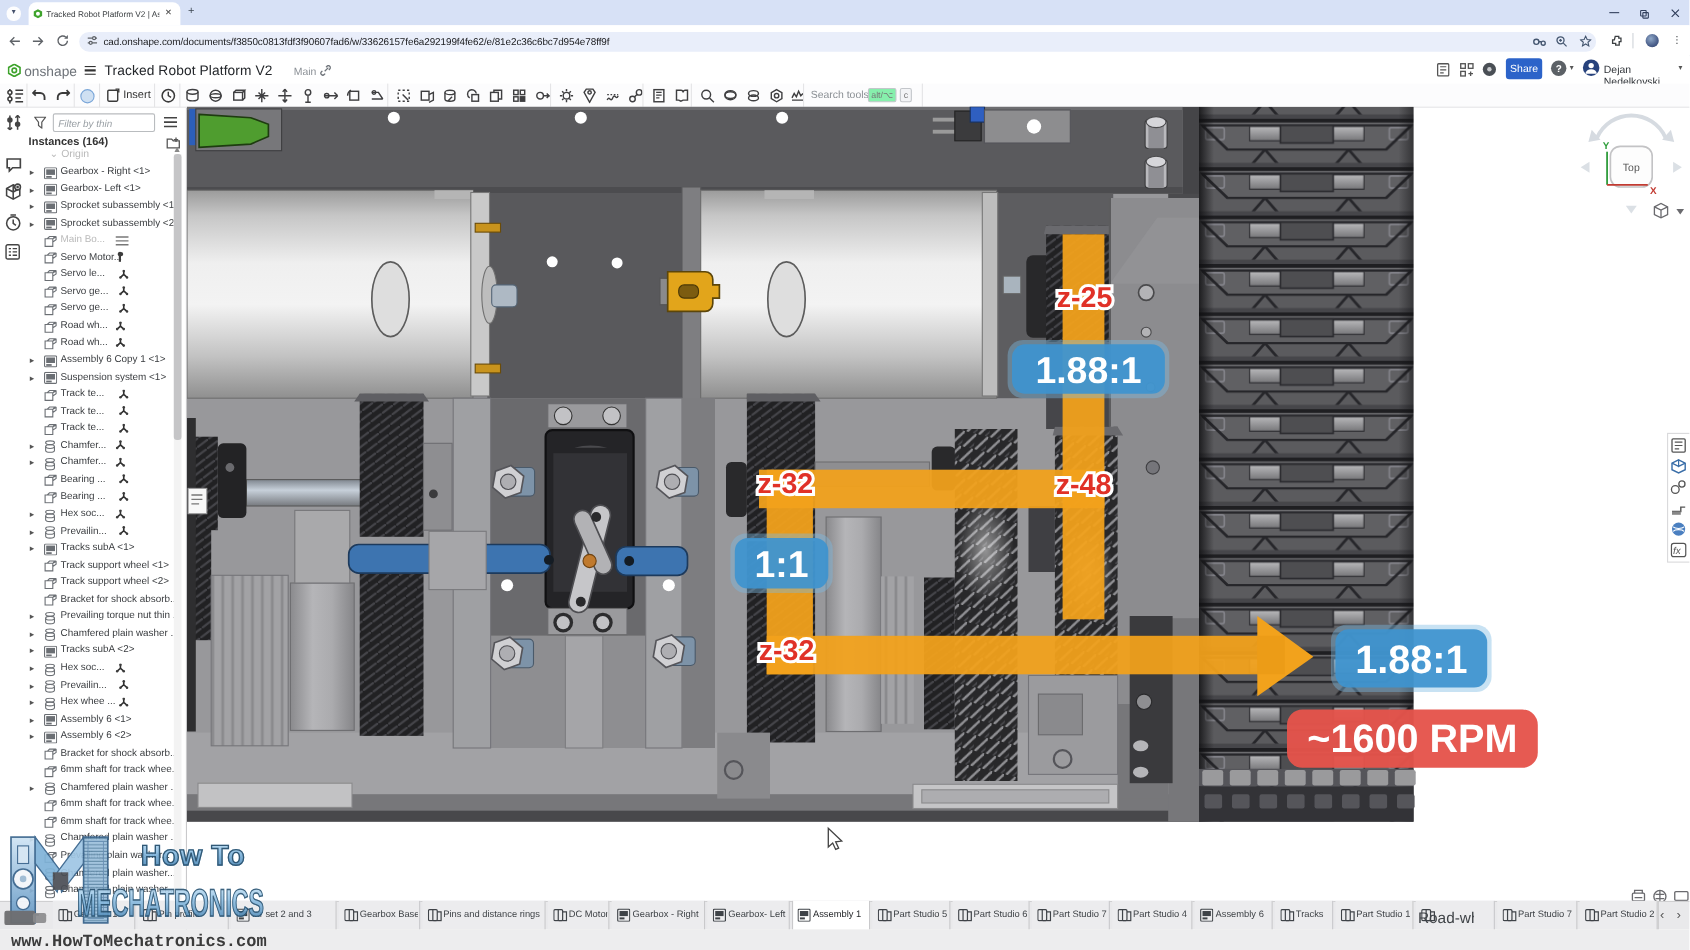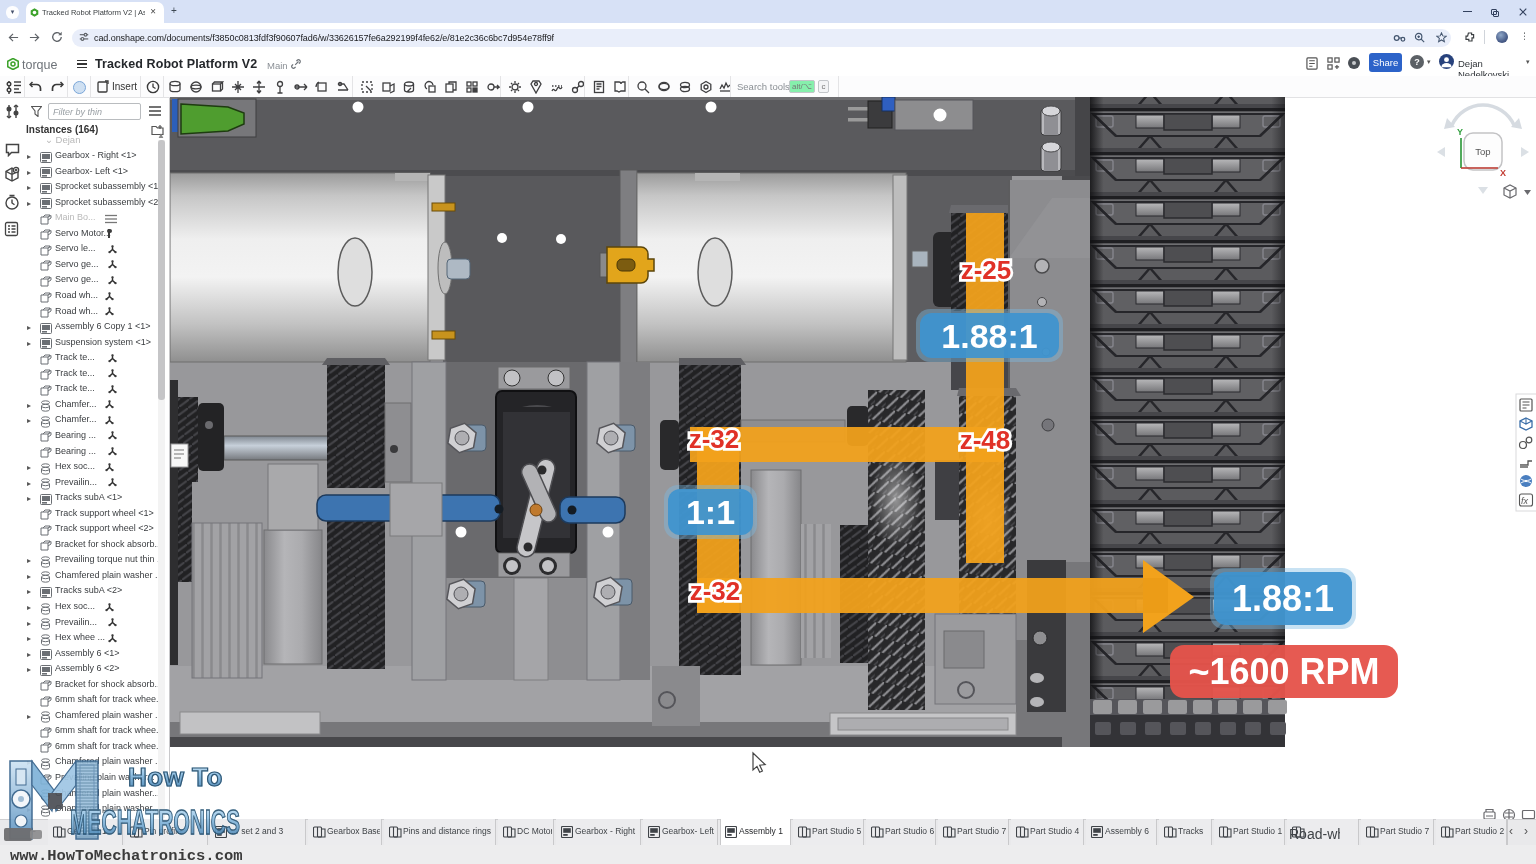--- a/index.html
+++ b/index.html
@@ -68,25 +68,25 @@
     </svg>
 <div class="abs" style="left:1484px;top:30px;width:1px;height:14px;background:#d0d4da"></div>
 <div class="abs" style="left:1496px;top:31px;width:12px;height:12px;border-radius:6px;background:radial-gradient(circle at 40% 35%,#8fa8c8,#4a5e8a 60%,#32436b)"></div>
 <div class="abs" style="left:1520px;top:31px;font-size:9px;color:#3c4043">⋮</div>
 <div class="abs" style="left:0;top:49.5px;width:1536px;height:1px;background:#e3e6ea"></div>
 <div class="abs" style="left:0;top:50px;width:1536px;height:26px;background:#fff"></div>
 <svg class="abs" style="left:7px;top:58px" width="12" height="12" viewBox="0 0 13 13">
       <polygon points="6.5,0.5 12.2,3.6 12.2,9.4 6.5,12.5 0.8,9.4 0.8,3.6" fill="none" stroke="#3ea32c" stroke-width="1.7"></polygon>
       <circle cx="6.5" cy="6.5" r="2.2" fill="none" stroke="#3ea32c" stroke-width="1.6"></circle>
     </svg>
-<div class="abs" style="left:22px;top:58px;font-size:12.5px;color:#6e7379">torque</div>
+<div class="abs" style="left:22px;top:58px;font-size:12.5px;color:#6e7379">onshape</div>
 <div class="abs" style="left:77px;top:60px;width:10px;height:8px;border-top:1.6px solid #333;border-bottom:1.6px solid #333">
       <div style="margin-top:2.2px;height:1.6px;background:#333"></div>
     </div>
-<div class="abs" style="left:95px;top:57px;font-size:12.5px;font-weight:bold;color:#24272b;letter-spacing:0.1px">Tracked Robot Platform V2</div>
+<div class="abs" style="left:95px;top:57px;font-size:12.5px;font-weight:normal;color:#24272b;letter-spacing:0.1px">Tracked Robot Platform V2</div>
 <div class="abs" style="left:267px;top:60px;font-size:9.5px;color:#8b9096">Main</div>
 <svg class="abs" style="left:291px;top:59px" width="10" height="10" viewBox="0 0 12 12">
       <g stroke="#6e7379" stroke-width="1.4" fill="none">
         <path d="M5 7l4-4M6.5 2.5l1-1a2 2 0 0 1 3 3l-1 1M5.5 9.5l-1 1a2 2 0 0 1-3-3l1-1"></path>
       </g>
     </svg>
 <svg class="abs" style="left:1306px;top:57px" width="12" height="13" viewBox="0 0 13 14">
       <rect x="1" y="1" width="11" height="12" rx="1" fill="none" stroke="#555" stroke-width="1.3"></rect>
       <line x1="3.5" y1="4" x2="9.5" y2="4" stroke="#555" stroke-width="1.1"></line>
       <line x1="3.5" y1="7" x2="9.5" y2="7" stroke="#555" stroke-width="1.1"></line>
@@ -681,21 +681,21 @@
         <line x1="0" y1="10" x2="12" y2="10"></line>
       </g>
     </svg>
 <div class="abs" style="left:26px;top:124px;font-size:10px;font-weight:bold;color:#333">Instances (164)</div>
 <svg class="abs" style="left:151px;top:124px" width="13" height="12" viewBox="0 0 13 12">
       <g fill="none" stroke="#555" stroke-width="1.2">
         <path d="M1 2.5h4l1.5 1.5H12v6.5H1z"></path>
         <path d="M9 1v4M7 3h4"></path>
       </g>
     </svg>
-<div class="abs" style="left:45px;top:134px;font-size:9.5px;color:#b9b9b9">⌄ Dejan</div>
+<div class="abs" style="left:45px;top:134px;font-size:9.5px;color:#b9b9b9">⌄ Origin</div>
 <div class="abs" style="left:27px;top:152.0px;font-size:8px;color:#555">▸</div>
 <svg class="abs" style="left:40.0px;top:151.5px" width="12" height="11" viewBox="0 0 12 11">
       <rect x="0.5" y="0.5" width="11" height="10" rx="1" fill="none" stroke="#6b6f74" stroke-width="1"></rect>
       <rect x="2" y="2" width="8" height="5" fill="#6b6f74"></rect>
       <rect x="2" y="8" width="5" height="1.6" fill="#6b6f74"></rect>
     </svg>
 <div class="abs" style="left:55px;top:150.0px;width:103px;font-size:9px;color:#3a3d40;white-space:nowrap;overflow:hidden">Gearbox - Right &lt;1&gt;</div>
 <div class="abs" style="left:27px;top:167.6px;font-size:8px;color:#555">▸</div>
 <svg class="abs" style="left:40.0px;top:167.1px" width="12" height="11" viewBox="0 0 12 11">
       <rect x="0.5" y="0.5" width="11" height="10" rx="1" fill="none" stroke="#6b6f74" stroke-width="1"></rect>

